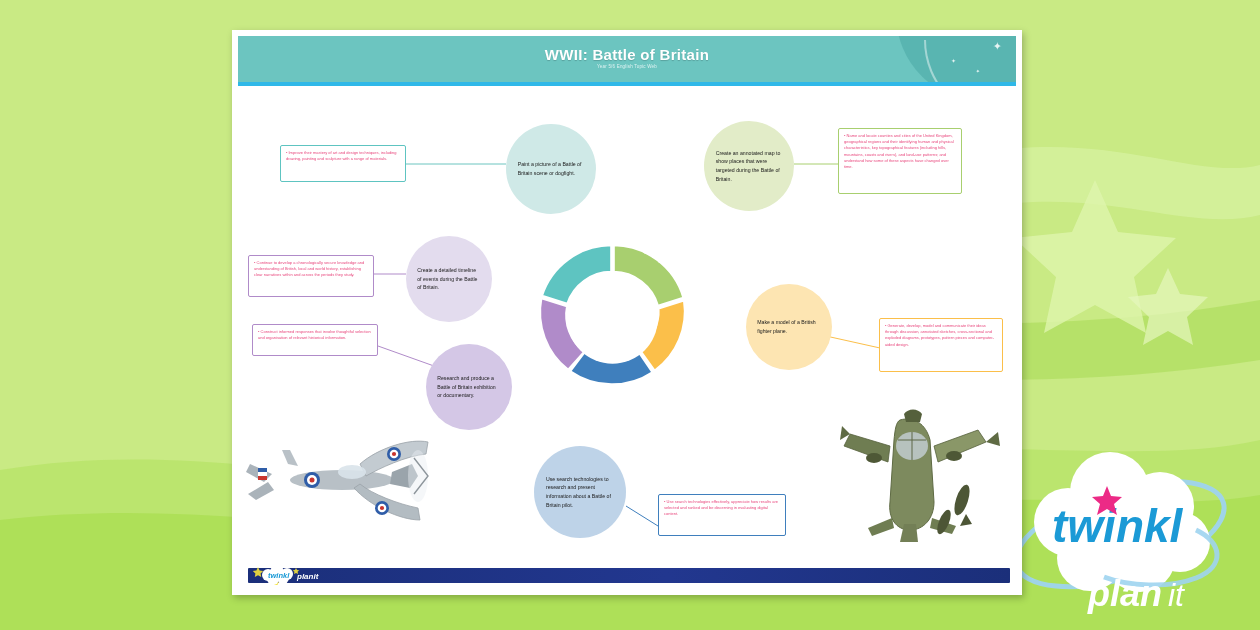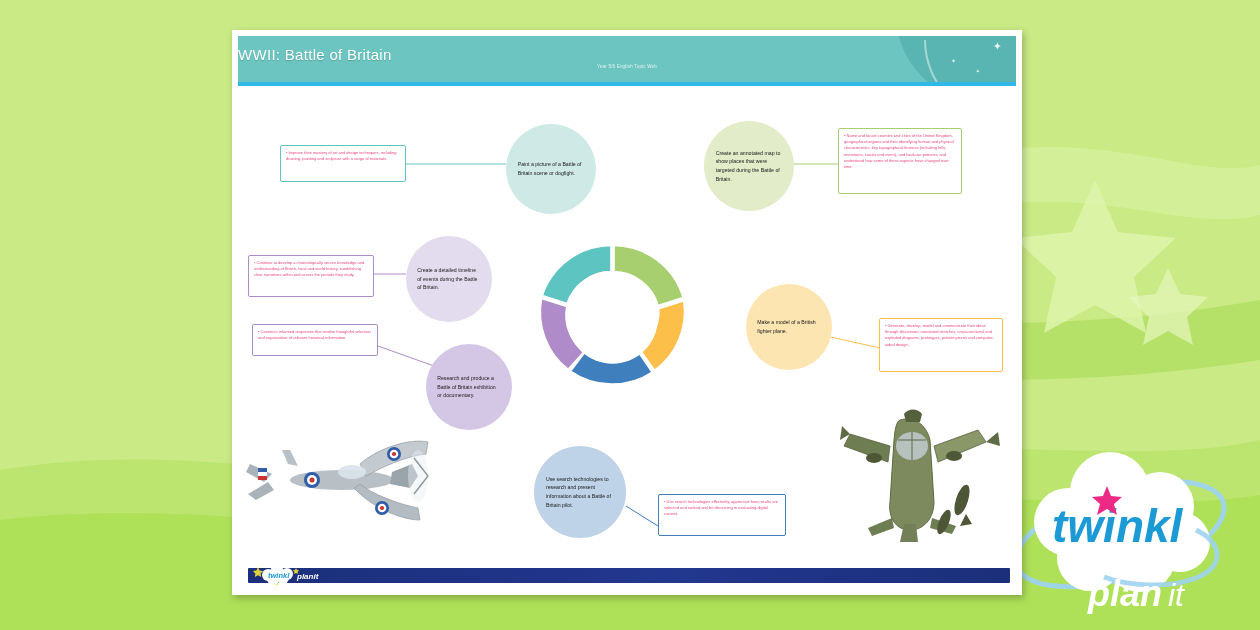--- a/index.html
+++ b/index.html
@@ -24,22 +24,22 @@
   #hdr{
     position:absolute;left:0;top:0;width:100%;height:46px;
     background:#6cc5c0;overflow:hidden;
   }
   #hdr-swoosh{position:absolute;right:-20px;top:-22px;width:140px;height:88px;
     border-radius:0 0 0 140px;background:#4aa7a4;opacity:.55;}
   #hdr-swoosh2{position:absolute;right:-40px;top:4px;width:130px;height:80px;
     border-radius:0 0 0 130px;border:2px solid rgba(255,255,255,.45);border-top:none;border-right:none;}
   .hdr-spark{position:absolute;color:#fff;opacity:.85;line-height:1;}
   #hdr-title{
-    position:absolute;left:0;right:0;top:10px;
-    color:#ffffff;font-size:15px;font-weight:normal;letter-spacing:.3px;
+    position:absolute;left:0;right:0;top:10px;text-align:center;
+    color:#ffffff;font-size:15px;font-weight:bold;letter-spacing:.3px;
     text-shadow:0 1px 1px rgba(0,0,0,.18);
   }
   #hdr-sub{
     position:absolute;left:0;right:0;top:28px;text-align:center;
     color:#dff3f2;font-size:4.5px;letter-spacing:.2px;
   }
   #hdr-rule{position:absolute;left:0;top:46px;width:100%;height:4px;background:#2fb8e8;}
   
   #ftr{position:absolute;left:0;bottom:0;width:100%;height:28px;background:#ffffff;}
   #ftr-bar{position:absolute;left:10px;bottom:6px;width:762px;height:15px;

